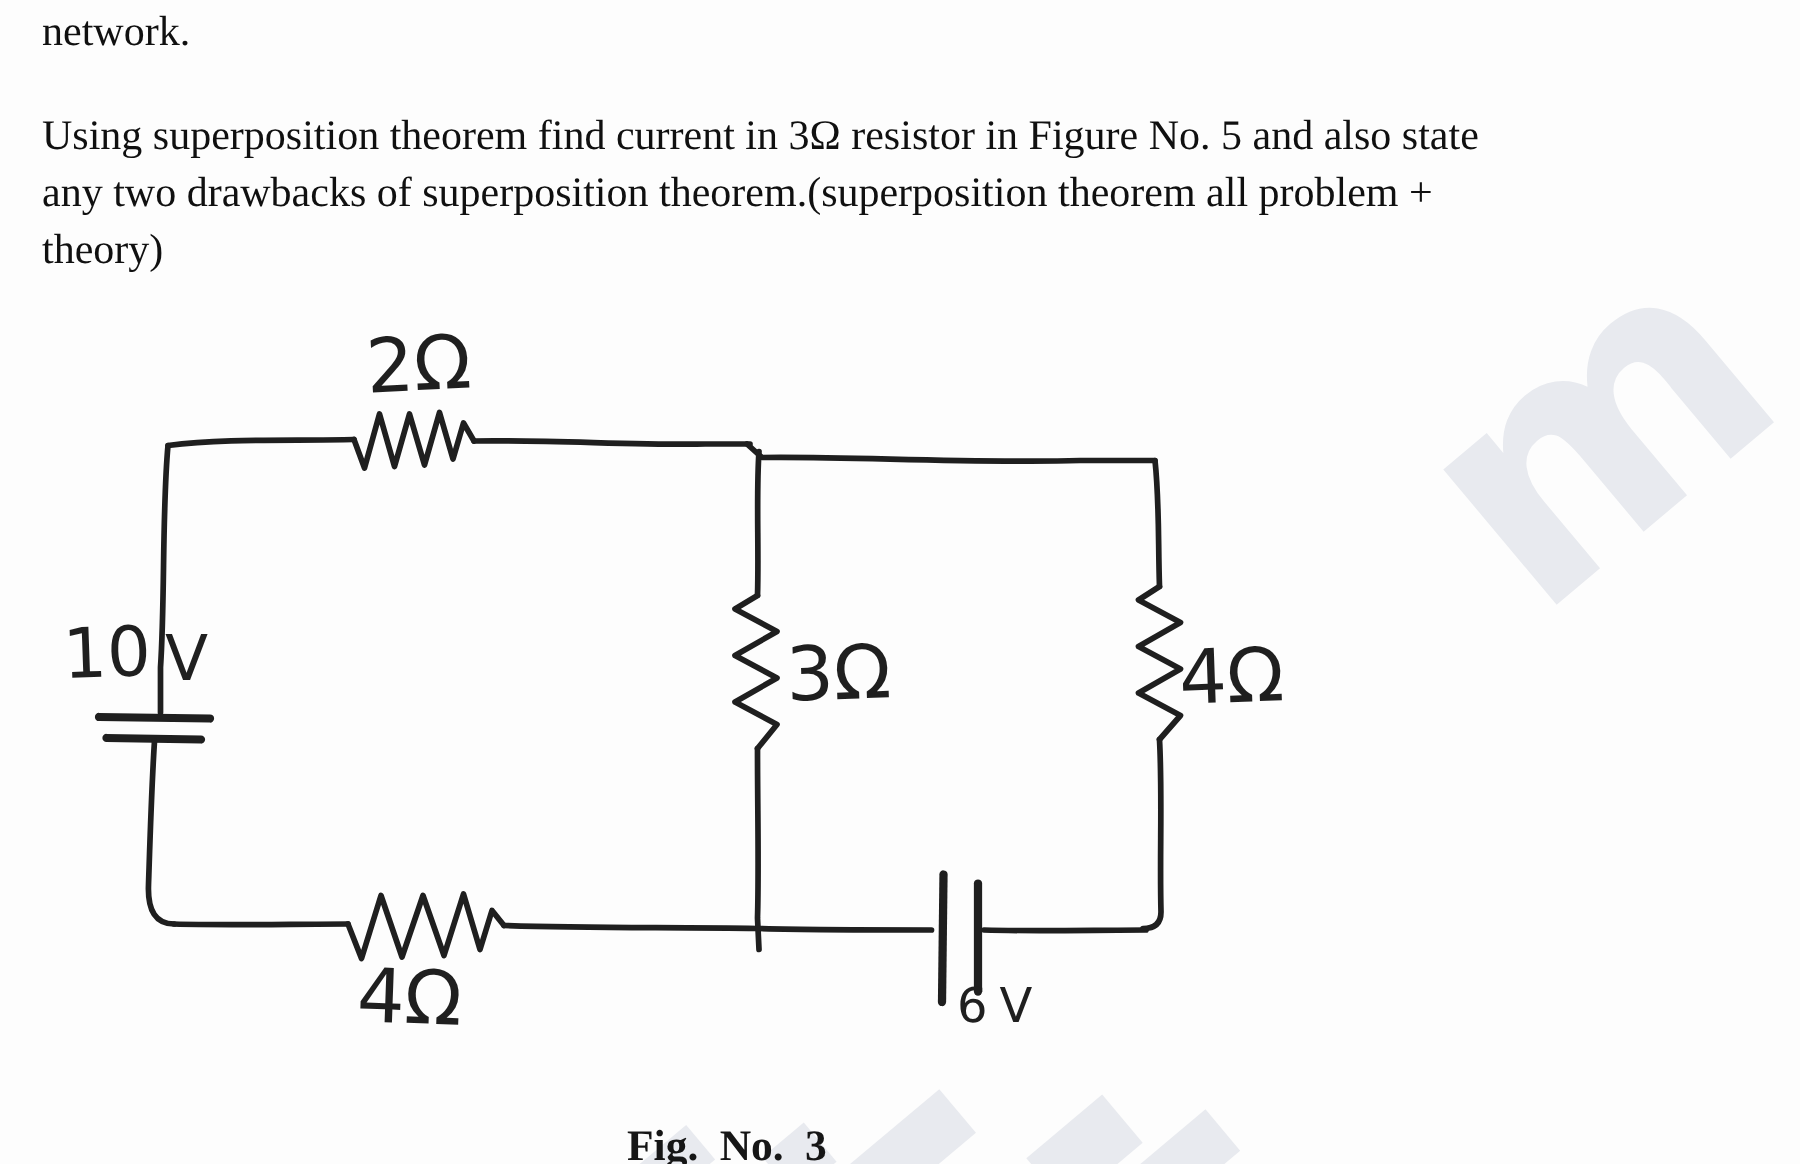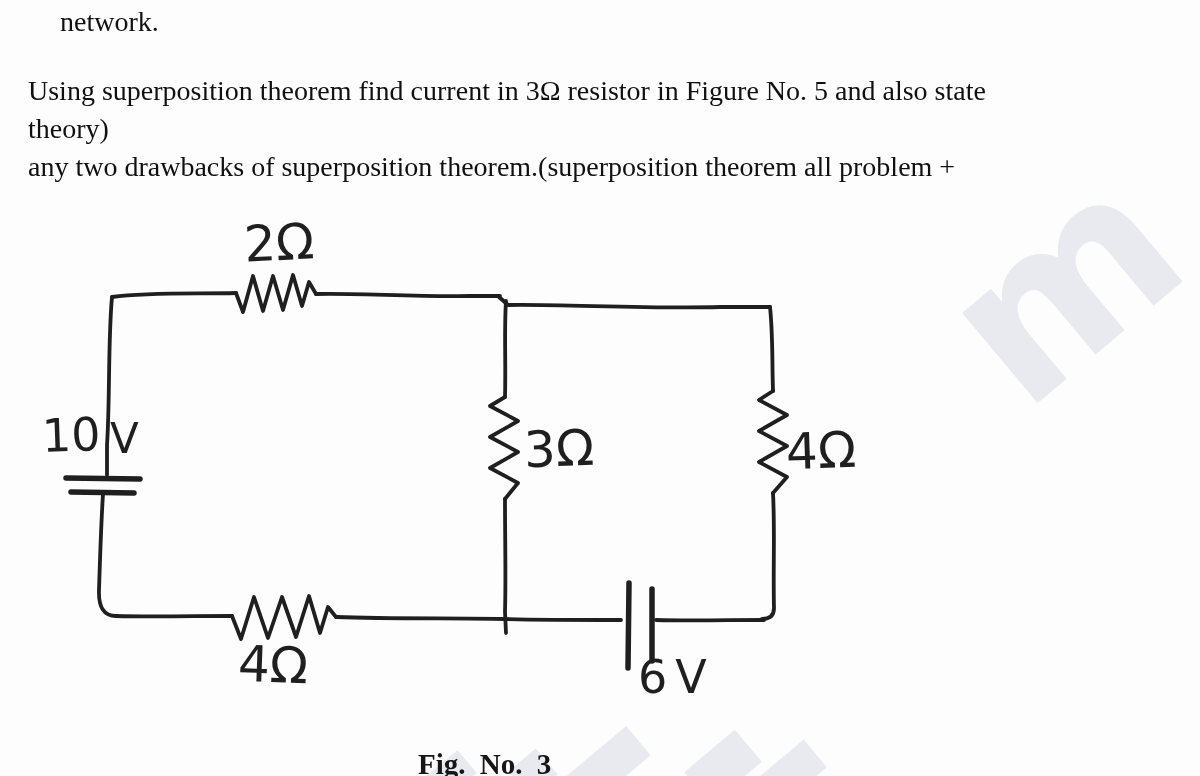--- a/index.html
+++ b/index.html
@@ -11,21 +11,21 @@
   .page{
     position:relative;
     width:1200px;height:776px;
     background:var(--paper);
     overflow:hidden;
     font-family:"Liberation Serif",serif;
   }
   
   .intro{
     position:absolute;left:28px;top:6px;
-    font-size:28px;color:#101010;margin-left:32px;
+    font-size:28px;color:#101010;
   }
   .question{
     position:absolute;left:28px;top:72px;
     font-size:28px;color:#101010;line-height:38px;
     width:1165px;
   }
   
   .wm-top{
     position:absolute;left:950px;top:178px;
     font-family:"DejaVu Sans",sans-serif;
@@ -58,21 +58,21 @@
     color:var(--ink);
     line-height:1;
     white-space:nowrap;
   }
   .lbl-2ohm{left:244px;top:218px;font-size:50px;transform:rotate(-3deg);}
   .lbl-10{left:42px;top:412px;font-size:46px;transform:rotate(-2deg);}
   .lbl-v{left:110px;top:418px;font-size:42px;}
   .lbl-3ohm{left:524px;top:424px;font-size:50px;transform:rotate(-2deg);}
   .lbl-4ohm-r{left:786px;top:426px;font-size:50px;transform:rotate(-2deg);}
   .lbl-4ohm-b{left:238px;top:640px;font-size:50px;transform:rotate(2deg);}
-  .lbl-6v{left:638px;top:654px;font-size:46px;letter-spacing:8px;}
+  .lbl-6v{left:638px;top:654px;font-size:32px;letter-spacing:8px;}
   .caption{
     position:absolute;left:416px;top:748px;
     font-family:"Liberation Serif",serif;
     font-weight:bold;font-size:29px;color:#161616;
     word-spacing:7px;
     border-bottom:3px solid #3d3d3d;
     padding:0 8px 5px 2px;
   }
 </style>
 </head>
@@ -84,22 +84,22 @@
   <div class="wm-bit b1"></div>
   <div class="wm-bit b2"></div>
   <div class="wm-bit b3"></div>
   <div class="wm-bit b4"></div>
   <div class="wm-bit b5"></div>
 
   <div class="intro">network.</div>
 
   <div class="question">
     <div>Using superposition theorem find current in 3Ω resistor in Figure No. 5 and also state</div>
+    <div>any two drawbacks of superposition theorem.(superposition theorem all problem +</div>
     <div>theory)</div>
-    <div>any two drawbacks of superposition theorem.(superposition theorem all problem +</div>
   </div>
 
   <div>
     <svg class="circuit-svg" width="1200" height="776" viewBox="0 0 1200 776" xmlns="http://www.w3.org/2000/svg">
 
       <g>
         <path d="M112,297 C150,292 195,294 236,293"></path>
       </g>
       <g>
         <path d="M236,293 L243,312 L253,276 L263,311 L273,276 L283,310 L293,275 L302,306 L309,282 L316,294"></path>

